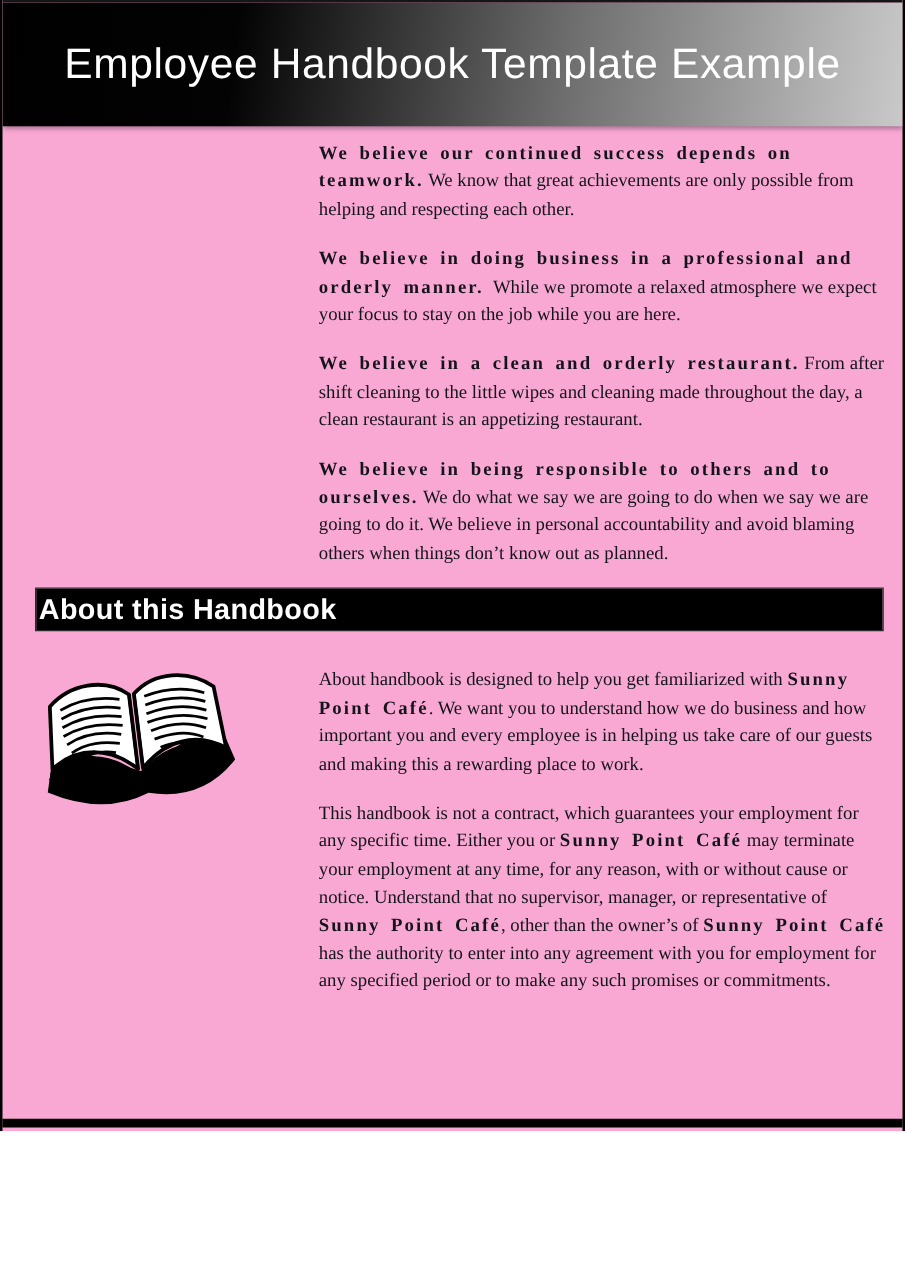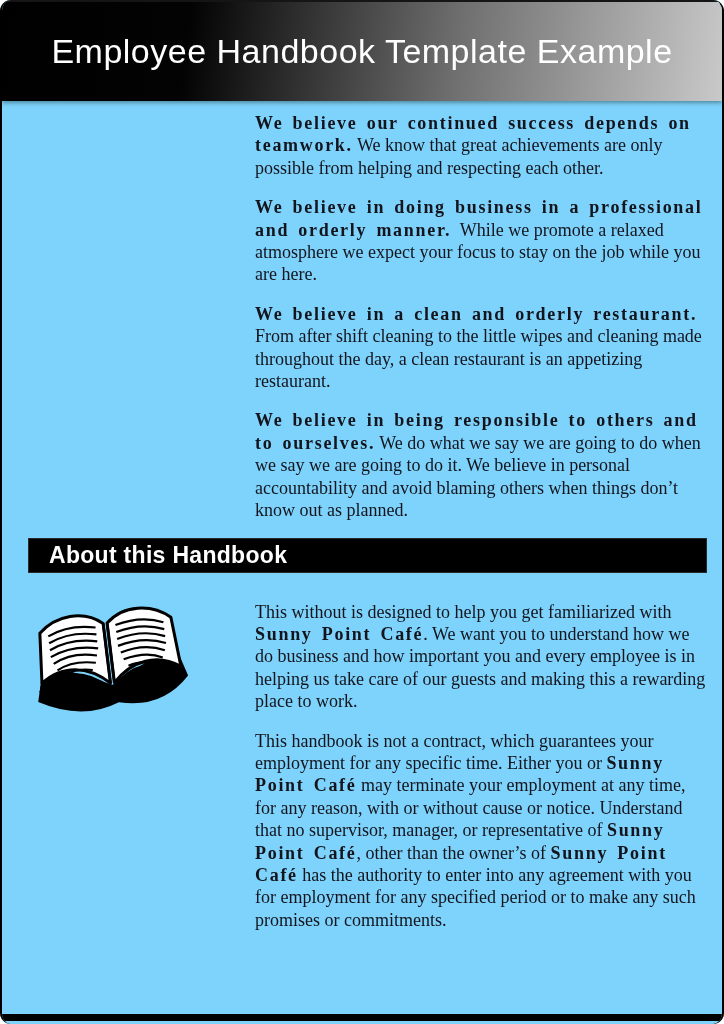--- a/index.html
+++ b/index.html
@@ -1,48 +1,47 @@
 <!DOCTYPE html>
 <html><head>
 <meta charset="utf-8">
 <style>
   * { margin:0; padding:0; box-sizing:border-box; }
   html,body { background:#ffffff; }
   .page {
-    position:relative; width:724px; height:1024px; background:#7dd3fc;
+    position:relative; width:724px; height:905px; background:#f9a8d4;
     border-left:2px solid #000; border-right:2px solid #000;
     overflow:hidden;
     font-family:"Liberation Serif", serif;
-    border-radius:11px;
   }
   .header {
     height:101px;
     background:linear-gradient(98deg, #000000 0%, #030303 26%, #6f6f6f 63%, #c9c9c9 100%);
     border-top:2px solid #151515;
     display:flex; align-items:center; justify-content:center;
     box-shadow:0 2px 4px rgba(0,0,0,0.35);
   }
   .header h1 {
     color:#ffffff; font-family:"Liberation Sans", sans-serif;
     font-size:34px; font-weight:400; letter-spacing:0.5px; white-space:nowrap;
   }
   .beliefs { margin:11px 13px 0 253px; }
   .para {
-    font-size:18px; line-height:22.4px; color:#14141c;
+    font-size:15px; line-height:22.4px; color:#14141c;
     margin-bottom:17px; white-space:pre-wrap;
   }
   .para .lead { font-weight:bold; letter-spacing:1.7px; word-spacing:3px; }
   .section-bar {
     margin:4px 16px 0 27px; height:33px; background:#000;
     display:flex; align-items:center;
     outline:1px solid #2a2a2a;
   }
   .section-bar h2 {
     color:#fff; font-family:"Liberation Sans", sans-serif;
-    font-size:23px; font-weight:bold; padding-left:20px; letter-spacing:0.3px;
+    font-size:23px; font-weight:bold; padding-left:2px; letter-spacing:0.3px;
     white-space:nowrap;
     text-align:center;
   }
   .about { position:relative; margin-top:29px; }
   .about .text-col { margin:0 13px 0 253px; }
   .book { position:absolute; left:28px; top:0px; width:160px; height:126px; }
   .bottom-rule {
     position:absolute; left:-2px; right:-2px; bottom:3px; height:7px; background:#000;
   }
 </style>
@@ -89,19 +88,19 @@
             <path d="M90,39 C106,35 122,35 138,42"></path>
             <path d="M90,46 C106,42 122,42 138,49"></path>
             <path d="M92,53 C106,49 122,49 136,56"></path>
             <path d="M94,60 C107,57 120,56 133,63"></path>
             <path d="M98,67 C108,64 118,64 129,70"></path>
           </g>
         </g>
       </svg>
     </div>
     <div class="text-col">
-        <p class="para"><span>This without is designed to help you get familiarized with </span><span class="lead">Sunny Point Café</span><span>. We want you to understand how we do business and how important you and every employee is in helping us take care of our guests and making this a rewarding place to work.</span></p>
+        <p class="para"><span>About handbook is designed to help you get familiarized with </span><span class="lead">Sunny Point Café</span><span>. We want you to understand how we do business and how important you and every employee is in helping us take care of our guests and making this a rewarding place to work.</span></p>
         <p class="para"><span>This handbook is not a contract, which guarantees your employment for any specific time. Either you or </span><span class="lead">Sunny Point Café</span><span> may terminate your employment at any time, for any reason, with or without cause or notice. Understand that no supervisor, manager, or representative of </span><span class="lead">Sunny Point Café</span><span>, other than the owner’s of </span><span class="lead">Sunny Point Café</span><span> has the authority to enter into any agreement with you for employment for any specified period or to make any such promises or commitments.</span></p>
       </div>
   </section>
 
   <div class="bottom-rule"></div>
 </div>
 
 </body></html>

